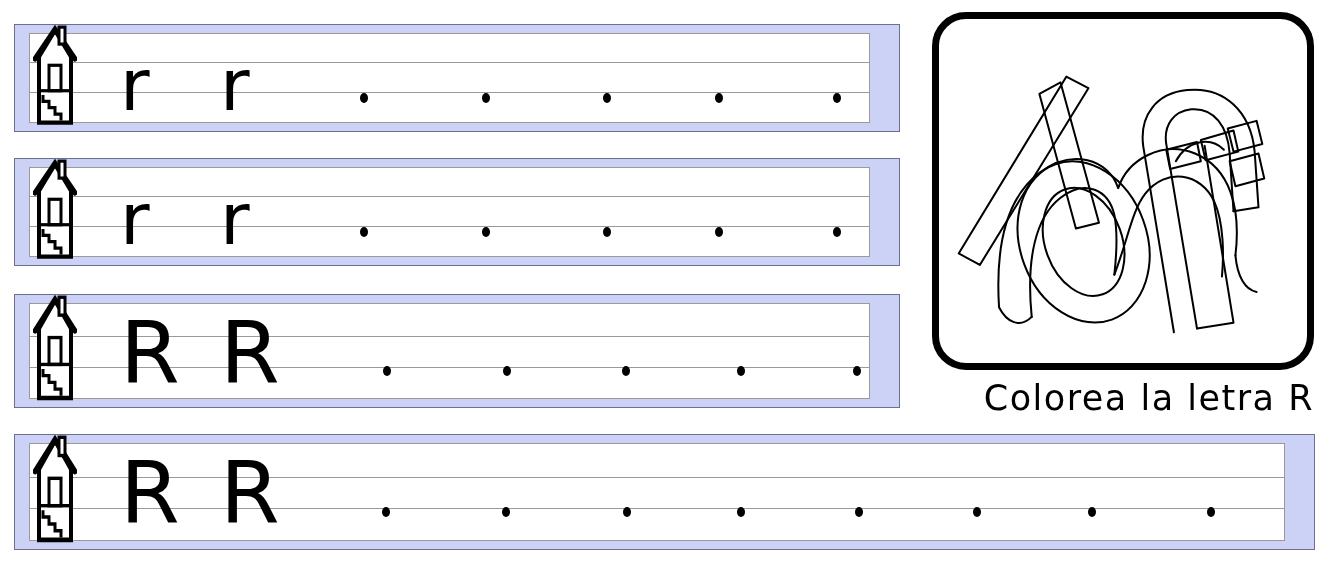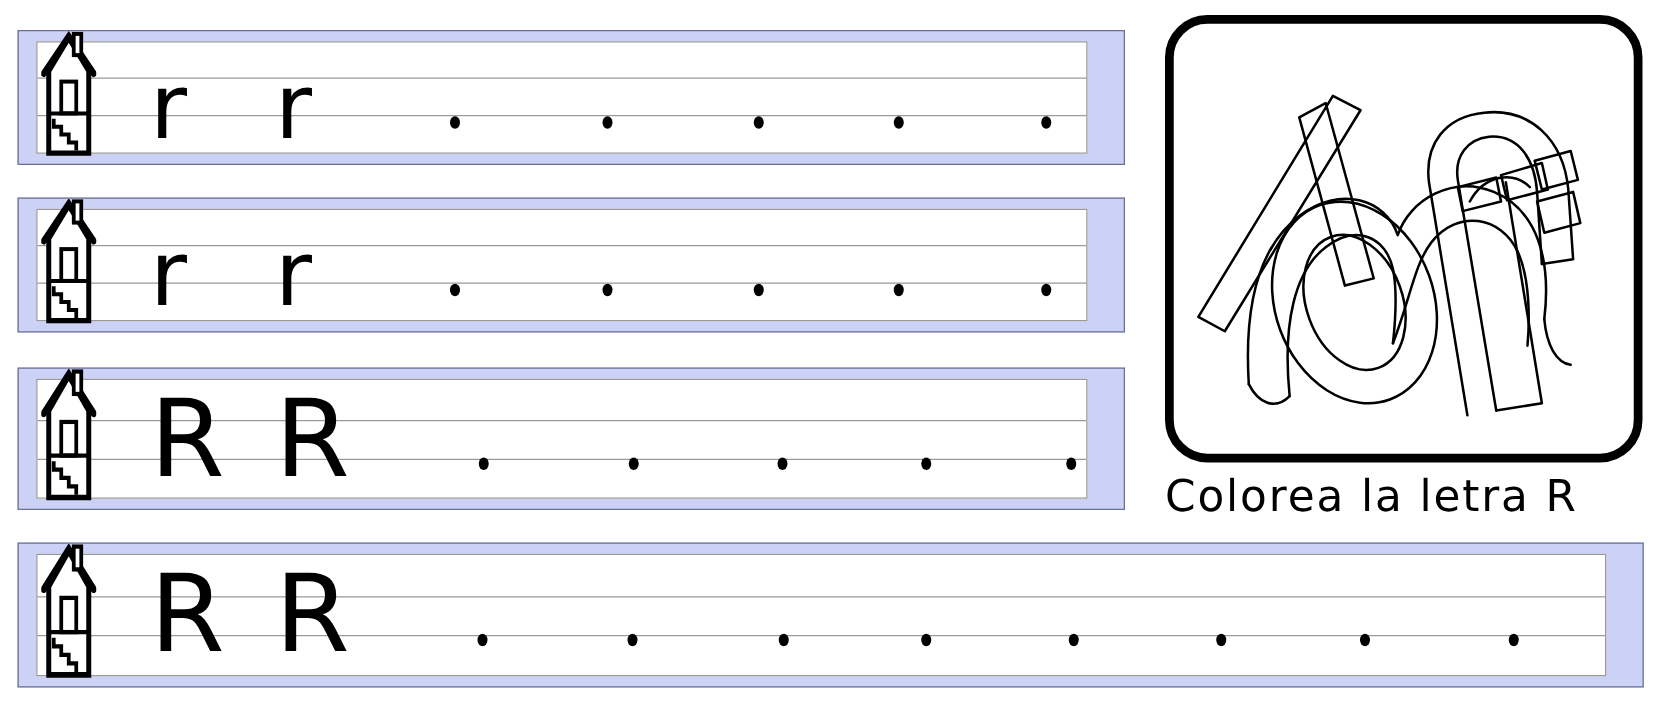--- a/index.html
+++ b/index.html
@@ -90,21 +90,21 @@
     box-sizing: border-box;
     overflow: hidden;
   }
   #colour-box svg { display: block; width: 100%; height: 100%; }
 
   #colour-caption {
     position: absolute;
     left: 932px;
     top: 378px;
     width: 382px;
-    text-align: left;
+    text-align: right;
     font-family: "DejaVu Sans", sans-serif;
     font-size: 35px;
     letter-spacing: 1.5px;
     color: #000000;
     white-space: pre;
   }
 </style>
 </head>
 <body>
 

